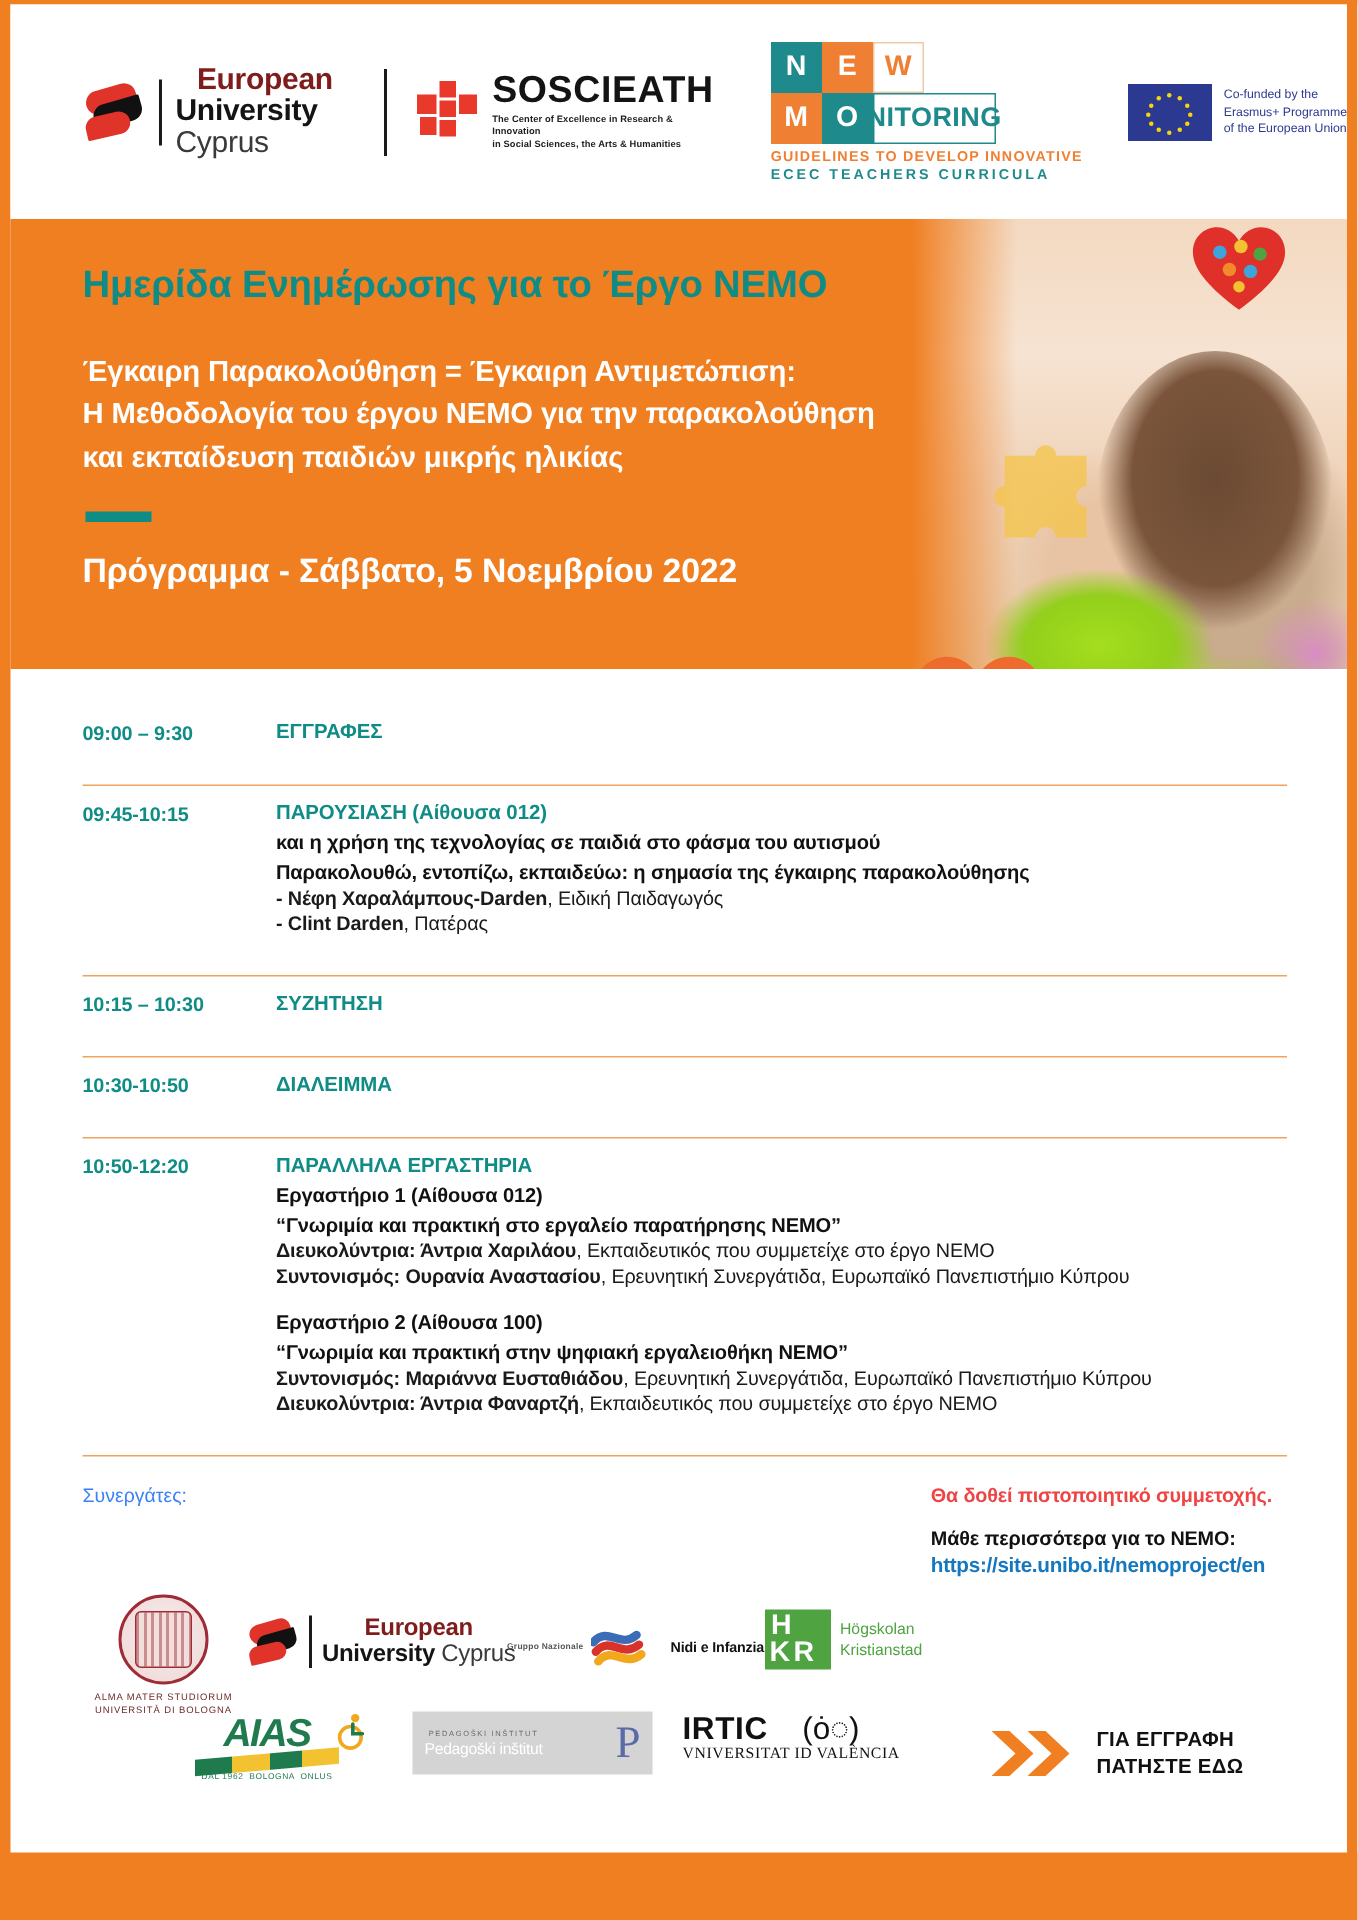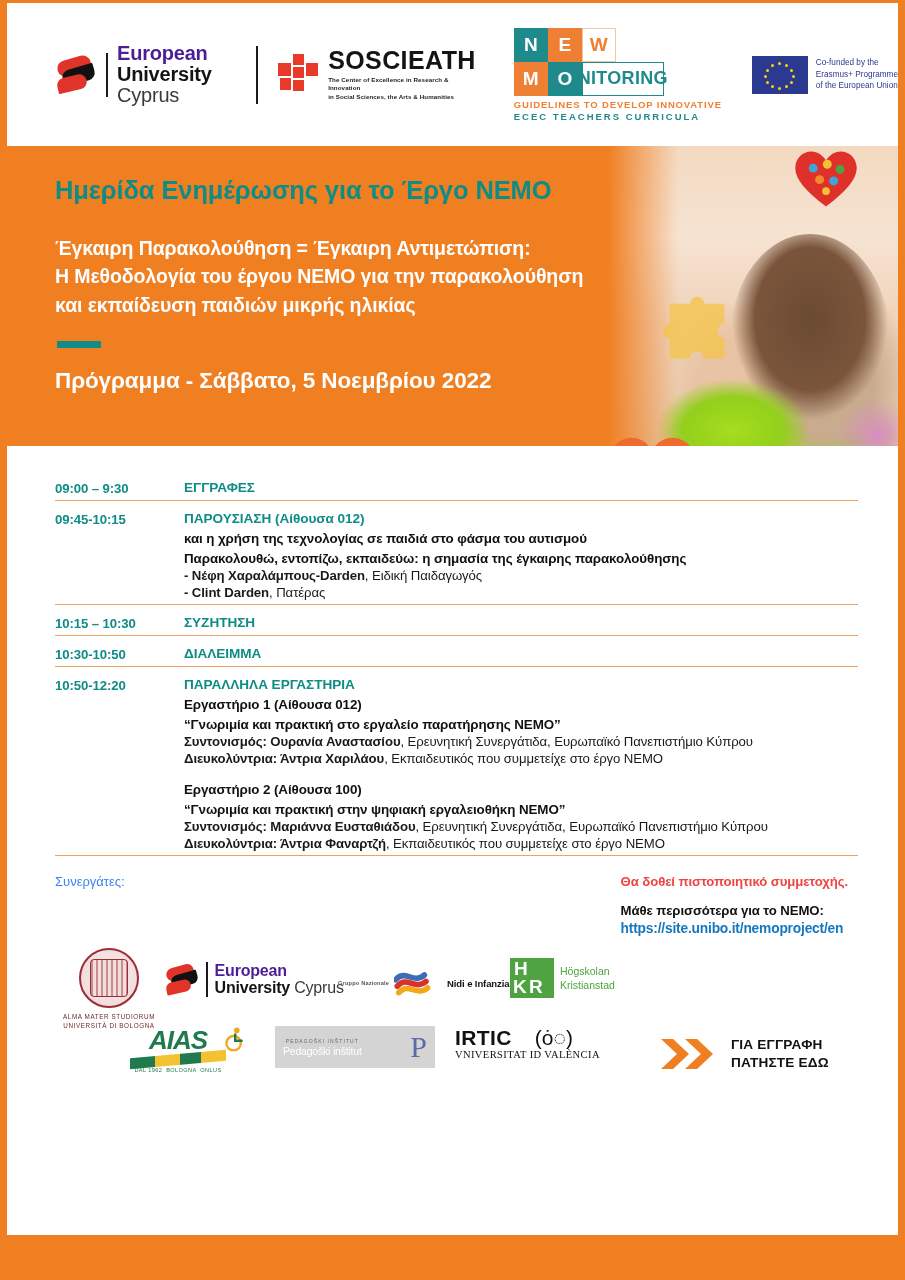--- a/index.html
+++ b/index.html
@@ -54,21 +54,21 @@
     transform: rotate(-16deg);
   }
   .euc-mark .sw3 {
     position: absolute; left: 2px; top: 22px; width: 30px; height: 15px;
     background: #E0342B;
     border-radius: 15px 15px 15px 2px;
     transform: rotate(-13deg);
   }
   .euc-divider { width: 2px; height: 44px; background: #1a1a1a; flex: none; }
   .euc-text { line-height: 1.05; }
-  .euc-text .l1 { font-size: 20px; font-weight: bold; color: #4c1d95; letter-spacing: -0.2px;}
+  .euc-text .l1 { font-size: 20px; font-weight: bold; color: #7f1d1d; letter-spacing: -0.2px; text-align: center;}
   .euc-text .l2 { font-size: 20px; font-weight: bold; color: #141414; letter-spacing: -0.2px;}
   .euc-text .l2 .light { font-weight: normal; color: #3a3a3a; }
 
   .strip-divider { width: 2px; height: 58px; background: #1a1a1a; margin: 0 20px; flex: none; }
 
   
   .sos-logo { display: flex; align-items: center; gap: 10px; }
   .sos-mark { width: 40px; height: 40px; position: relative; flex: none; }
   .sos-mark i {
     position: absolute; background: #E8392B; display: block;
@@ -184,21 +184,21 @@
   .hero-date {
     color: #ffffff; font-size: 22.5px; font-weight: bold; letter-spacing: -0.1px;
   }
 
   
   .programme {
     padding: 24px 40px 0 48px;
   }
   .row {
     display: flex;
-    padding: 10px 0 4px 0;
+    padding: 10px 0 27px 0;
     border-bottom: 1.6px solid #F0A35E;
   }
   .row:last-child { border-bottom: 1.6px solid #F0A35E; }
   .row-time {
     width: 129px;
     flex: none;
     color: #0E8C85;
     font-size: 13.2px;
     font-weight: bold;
     padding-top: 1px;
@@ -472,22 +472,22 @@
         <div class="row-body">
           <div class="r-head">ΔΙΑΛΕΙΜΜΑ</div>
         </div>
       </div>
       <div class="row">
         <div class="row-time">10:50-12:20</div>
         <div class="row-body">
           <div class="r-head">ΠΑΡΑΛΛΗΛΑ ΕΡΓΑΣΤΗΡΙΑ</div>
           <div class="r-bold">Εργαστήριο 1 (Αίθουσα 012)</div>
           <div class="r-bold">“Γνωριμία και πρακτική στο εργαλείο παρατήρησης NEMO”</div>
+          <div class="r-norm r-tight"><span class="b">Διευκολύντρια: Άντρια Χαριλάου</span><span>, Εκπαιδευτικός που συμμετείχε στο έργο NEMO</span></div>
           <div class="r-norm r-tight"><span class="b">Συντονισμός: Ουρανία Αναστασίου</span><span>, Ερευνητική Συνεργάτιδα, Ευρωπαϊκό Πανεπιστήμιο Κύπρου</span></div>
-          <div class="r-norm r-tight"><span class="b">Διευκολύντρια: Άντρια Χαριλάου</span><span>, Εκπαιδευτικός που συμμετείχε στο έργο NEMO</span></div>
           <div class="r-bold r-gap">Εργαστήριο 2 (Αίθουσα 100)</div>
           <div class="r-bold">“Γνωριμία και πρακτική στην ψηφιακή εργαλειοθήκη NEMO”</div>
           <div class="r-norm r-tight"><span class="b">Συντονισμός: Μαριάννα Ευσταθιάδου</span><span>, Ερευνητική Συνεργάτιδα, Ευρωπαϊκό Πανεπιστήμιο Κύπρου</span></div>
           <div class="r-norm r-tight"><span class="b">Διευκολύντρια: Άντρια Φαναρτζή</span><span>, Εκπαιδευτικός που συμμετείχε στο έργο NEMO</span></div>
         </div>
       </div>
     </div>
 
   <div class="footer">
     <div class="footer-top">

